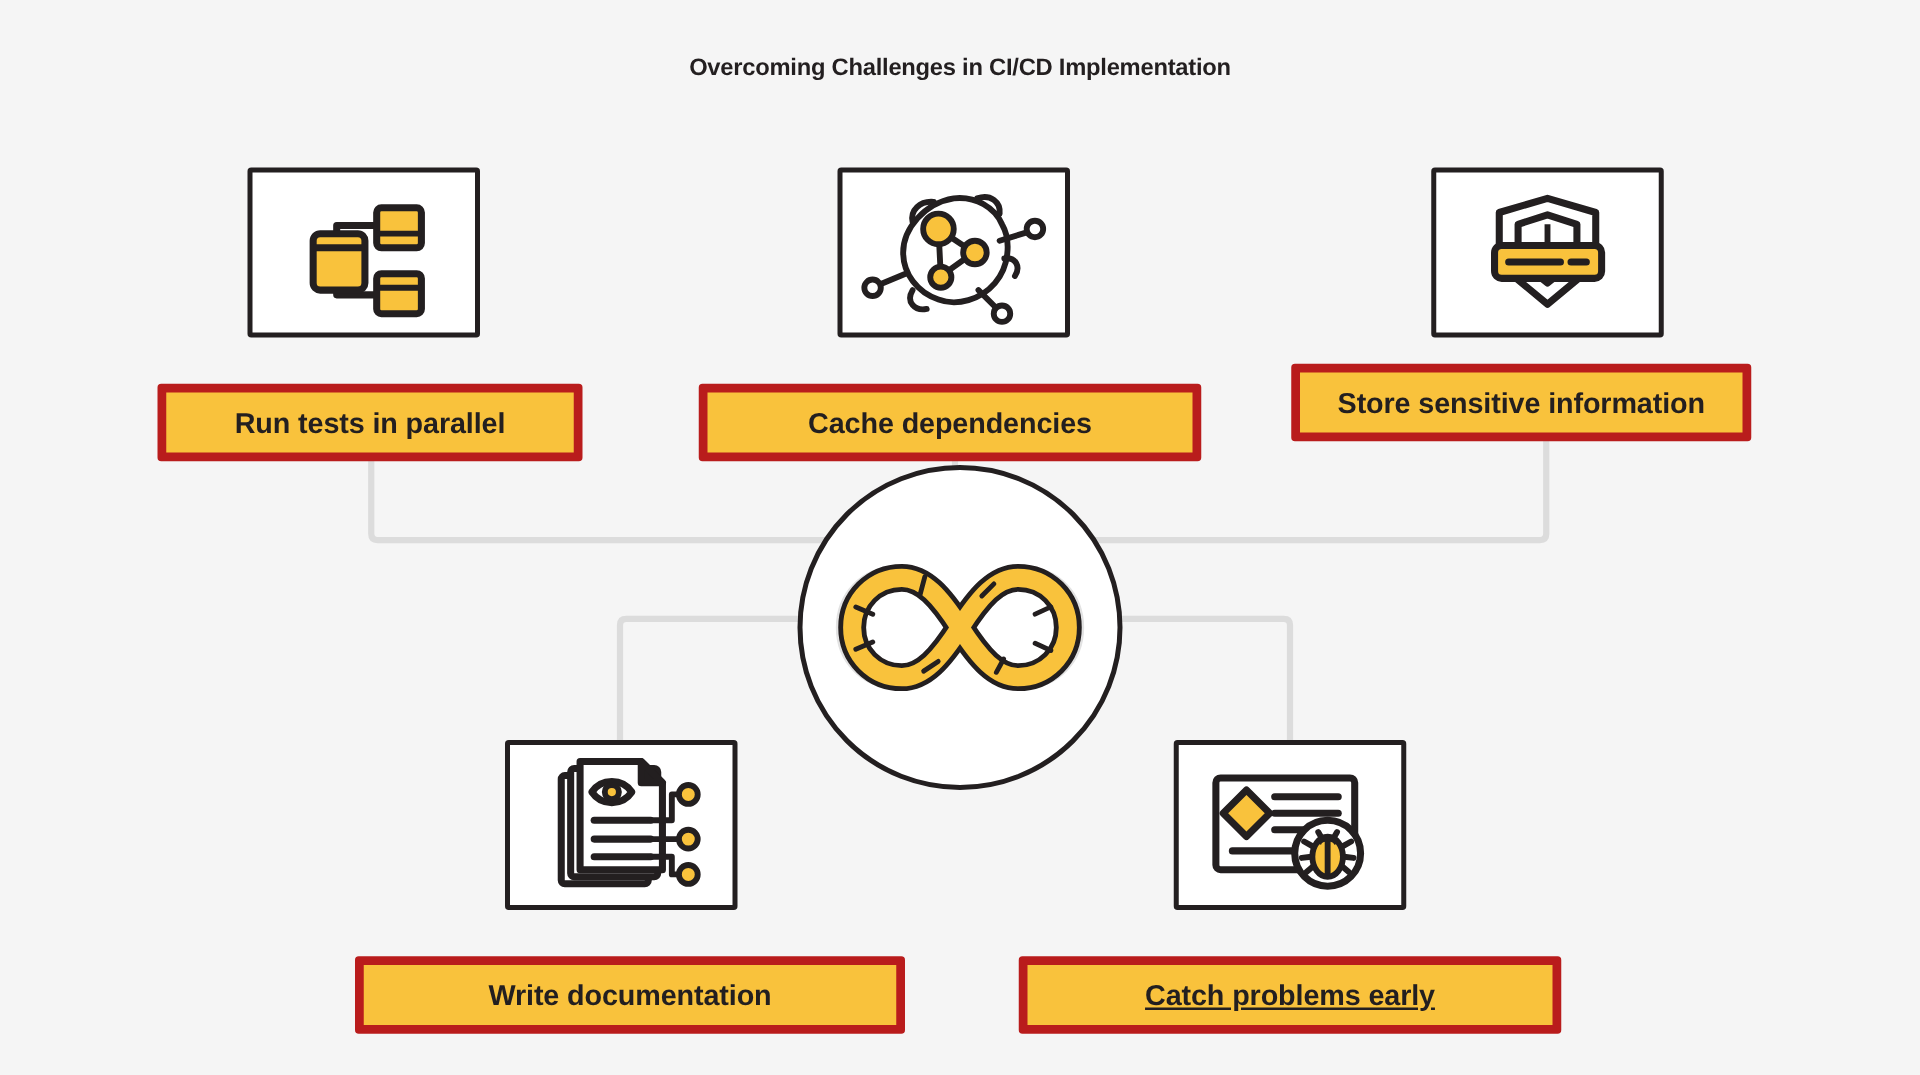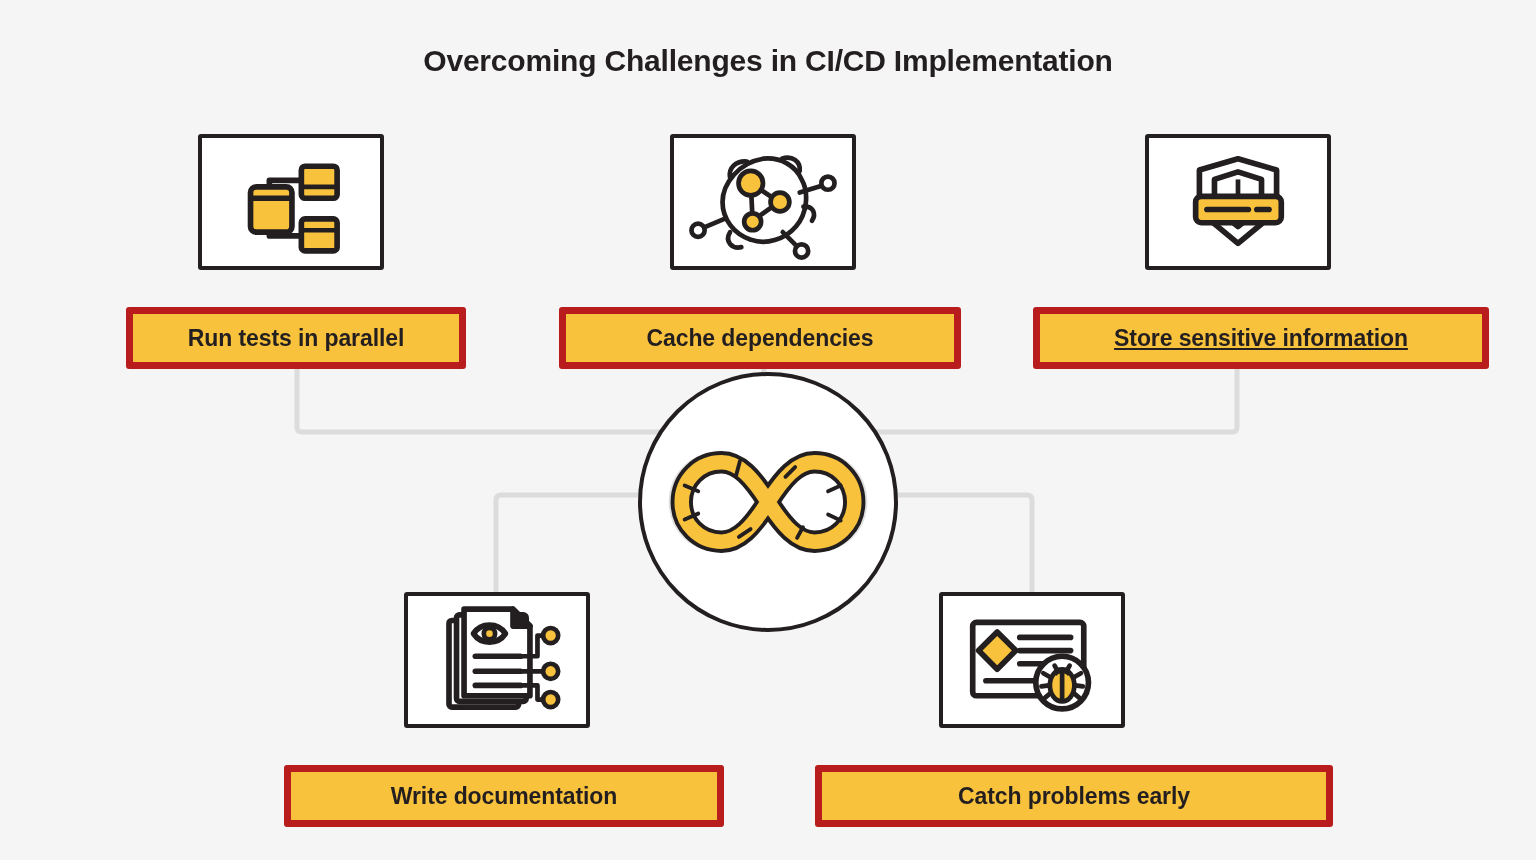--- a/index.html
+++ b/index.html
@@ -21,21 +21,21 @@
     height: 860px;
   }
 
   
   .title {
     position: absolute;
     left: 0;
     top: 44px;
     width: 1536px;
     text-align: center;
-    font-size: 30px;
+    font-size: 19px;
     font-weight: 700;
     color: #231f20;
     letter-spacing: -0.2px;
   }
 
   
   #connectors {
     position: absolute;
     left: 0; top: 0;
     width: 1536px;
@@ -243,21 +243,21 @@
 
         <path d="M68,44 L93,36 L118,44 L118,74 L93,94 L68,74 Z" fill="none" stroke="#231f20" stroke-width="6" stroke-linejoin="round"></path>
 
         <line x1="93" y1="44" x2="93" y2="78" stroke="#231f20" stroke-width="5"></line>
 
         <rect x="48" y="62" width="91" height="28" rx="6" fill="#f9c23c" stroke="#231f20" stroke-width="6"></rect>
         <line x1="60" y1="76" x2="104" y2="76" stroke="#231f20" stroke-width="6" stroke-linecap="round"></line>
         <line x1="113" y1="76" x2="126" y2="76" stroke="#231f20" stroke-width="6" stroke-linecap="round"></line>
       </svg>
     </div>
-    <div class="label-bar" style="left:1033px; top:263px; width:456px; height:62px;text-decoration:underline;">
+    <div class="label-bar" style="left:1033px; top:247px; width:368px; height:62px;">
       <span>Store sensitive information</span>
     </div>
   </div>
 
   <div class="node">
     <div class="icon-card" style="left:404px; top:592px; width:186px; height:136px;">
       <svg viewBox="0 0 186 136">
 
         <rect x="42" y="26" width="74" height="92" rx="3" fill="#ffffff" stroke="#231f20" stroke-width="6"></rect>
         <rect x="50" y="20" width="74" height="92" rx="3" fill="#ffffff" stroke="#231f20" stroke-width="6"></rect>
@@ -315,18 +315,18 @@
           <line x1="147" y1="96" x2="139" y2="95"></line>
           <line x1="143" y1="108" x2="136" y2="102"></line>
           <line x1="117" y1="74" x2="121" y2="81"></line>
           <line x1="133" y1="74" x2="129" y2="81"></line>
         </g>
         <ellipse cx="125" cy="95" rx="13" ry="17" fill="#f9c23c" stroke="#231f20" stroke-width="5"></ellipse>
         <path d="M117,84 C119,78 131,78 133,84" fill="#f9c23c" stroke="#231f20" stroke-width="5"></path>
         <line x1="125" y1="80" x2="125" y2="111" stroke="#231f20" stroke-width="5"></line>
       </svg>
     </div>
-    <div class="label-bar" style="left:815px; top:721px; width:518px; height:62px;">
+    <div class="label-bar" style="left:815px; top:721px; width:434px; height:62px;text-decoration:underline;">
       <span>Catch problems early</span>
     </div>
   </div>
 
 </div>
 
 </body></html>

